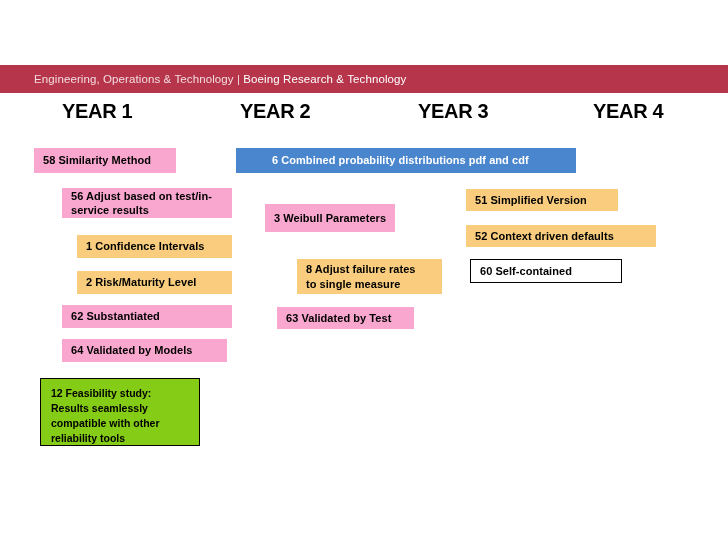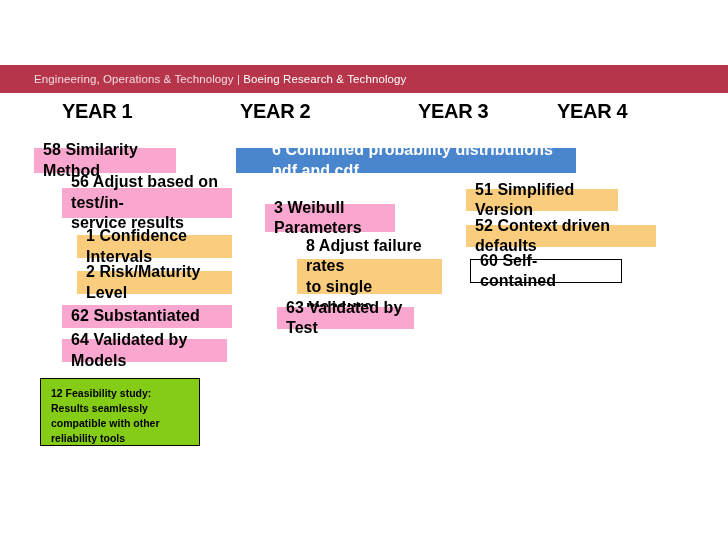--- a/index.html
+++ b/index.html
@@ -54,36 +54,36 @@
     top: 0;
     font-size: 20px;
     font-weight: bold;
     color: #000000;
     letter-spacing: -0.3px;
     white-space: nowrap;
   }
   .year-1 { left: 62px; }
   .year-2 { left: 240px; }
   .year-3 { left: 418px; }
-  .year-4 { left: 557px; text-align: right; }
+  .year-4 { left: 593px; text-align: right; }
 
   
   .canvas {
     position: absolute;
     left: 0;
     top: 0;
     width: 728px;
     height: 546px;
   }
   .task-box {
     position: absolute;
     box-sizing: border-box;
     display: flex;
     align-items: center;
-    font-size: 16px;
+    font-size: 11px;
     font-weight: bold;
     color: #000000;
     line-height: 1.28;
     padding: 3px 8px 3px 9px;
     white-space: pre-line;
     letter-spacing: 0.05px;
   }
   .task-box.pink   { background: #f9a7cf; }
   .task-box.gold   { background: #f9cd7d; }
   .task-box.blue   { background: #4a86cd; color: #ffffff; font-weight: bold; }

